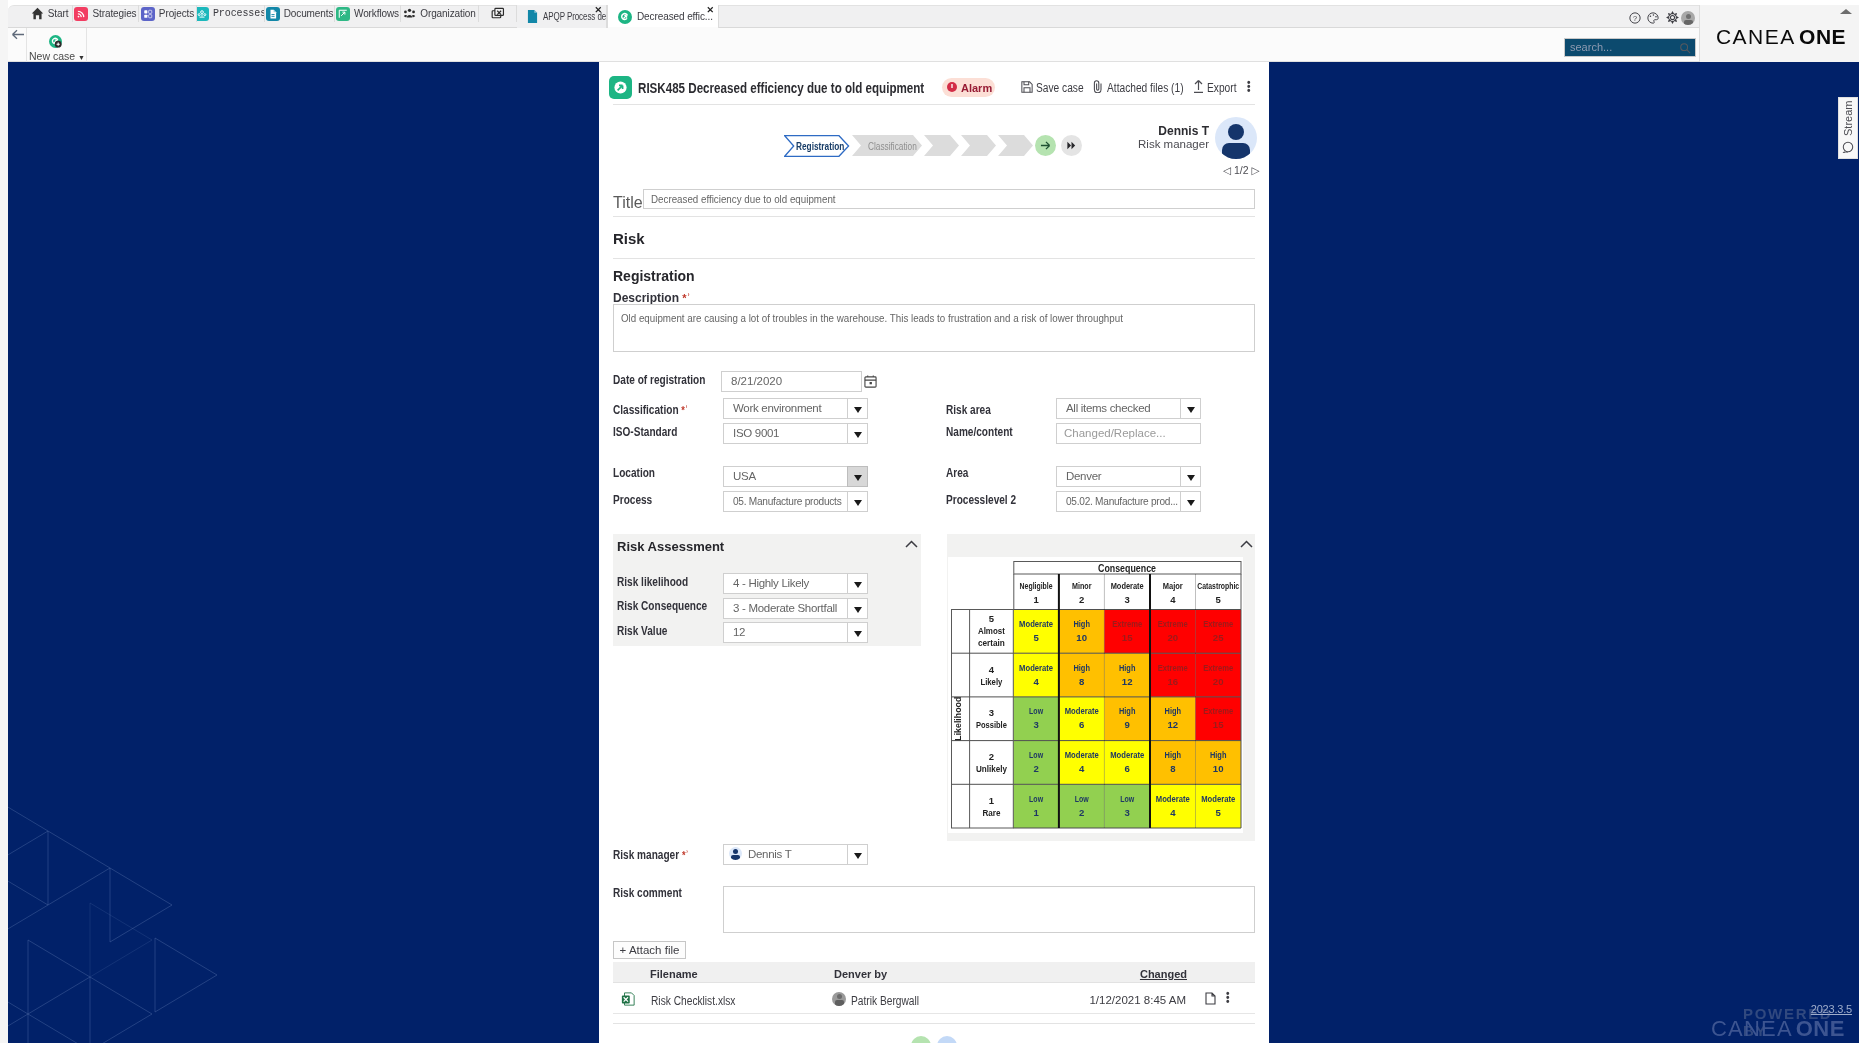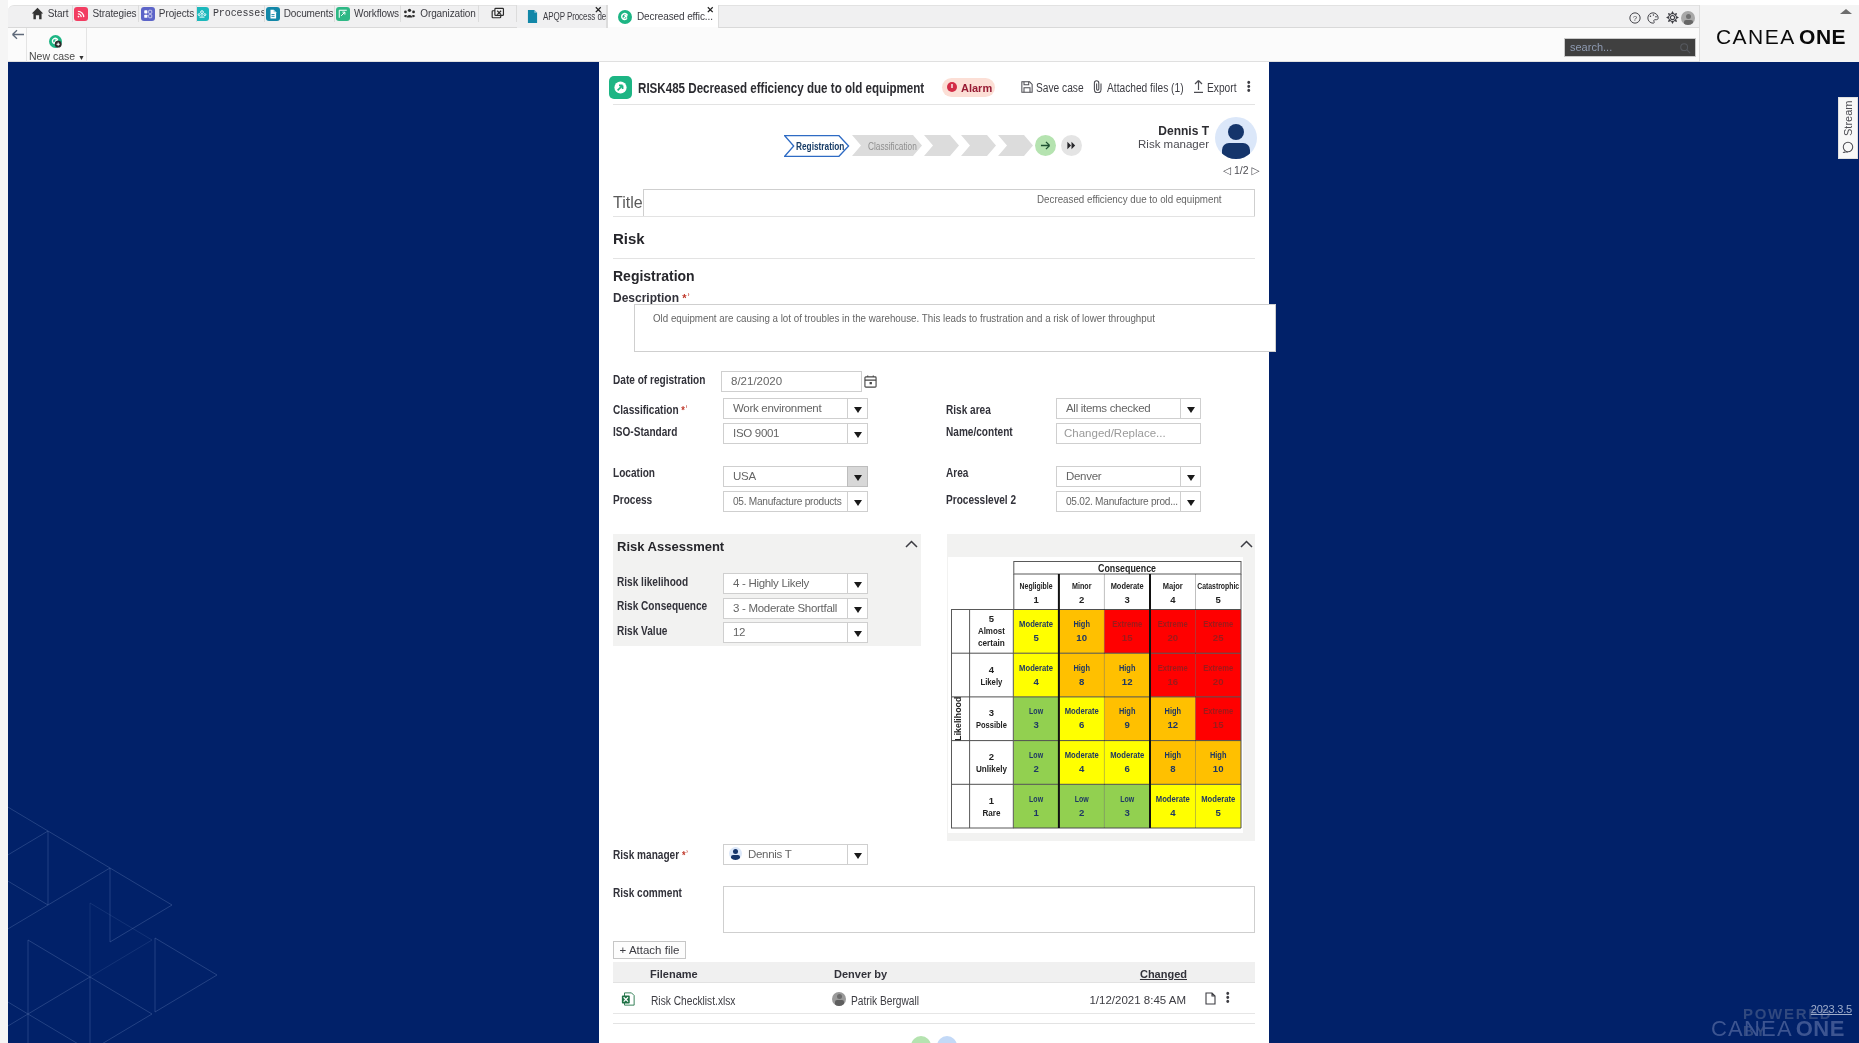--- a/index.html
+++ b/index.html
@@ -136,21 +136,21 @@
 <div class="abs" style="left:27px;top:28px;width:60px;height:34px;border-right:1px solid #e4e4e4;"></div>
 <svg class="abs" style="left:49px;top:35px;" width="13" height="13" viewBox="0 0 16 16">
     <circle cx="8" cy="8" r="8" fill="#1db584"></circle>
     <path d="M10.3 9.6 A3.4 3.4 0 1 1 10.8 6.2" fill="none" stroke="#fff" stroke-width="1.7"></path>
     <path d="M5.9 10.1 L9.8 6.2 M9.8 6.2 v2.7 M9.8 6.2 h-2.7" stroke="#fff" stroke-width="1.4" fill="none"></path>
     <circle cx="11.3" cy="11.3" r="4.2" fill="#2b2b2b"></circle>
     <path d="M11.3 9.3 v4 M9.3 11.3 h4" stroke="#fff" stroke-width="1.3"></path>
   </svg>
 <div class="abs" style="left:27px;top:50px;width:60px;text-align:center;font-size:10.5px;color:#4a4a4a;">New case <span style="font-size:7px;color:#333;">▼</span></div>
 
-<div class="abs" style="left:1564px;top:38px;width:132px;height:19px;background:#404040;border:1px solid #c9c9c9;font-size:11px;color:#8e9ab1;line-height:17px;padding-left:5px;">search...
+<div class="abs" style="left:1564px;top:38px;width:132px;height:19px;background:#0c4a6e;border:1px solid #c9c9c9;font-size:11px;color:#8e9ab1;line-height:17px;padding-left:5px;">search...
   <svg class="abs" style="right:4px;top:3px;" width="12" height="12" viewBox="0 0 14 14">
       <circle cx="6" cy="6" r="4" fill="none" stroke="#55585e" stroke-width="1.2"></circle>
       <path d="M9 9 L13 13" stroke="#55585e" stroke-width="1.2"></path>
     </svg>
 </div>
 
 <div class="abs" style="left:1699px;top:5px;width:160px;height:57px;background:#f4f4f4;border-left:1px solid #ddd;"></div>
 <div class="abs" style="left:1703px;top:25px;width:156px;text-align:center;font-size:21px;color:#0a0a0a;letter-spacing:1.5px;white-space:nowrap;">CANEA <span style="font-weight:bold;letter-spacing:0.5px;">ONE</span></div>
 <div class="abs" style="left:1840px;top:9px;width:0;height:0;border-left:6px solid transparent;border-right:6px solid transparent;border-bottom:5px solid #6d6d6d;"></div>
 
@@ -241,27 +241,27 @@
 
 <div class="abs b" style="left:1109px;top:124px;width:100px;text-align:right;font-size:12px;color:#2c2c31;">Dennis T</div>
 <div class="abs" style="left:1109px;top:138px;width:100px;text-align:right;font-size:11.5px;color:#4c4c52;">Risk manager</div>
 <div class="abs" style="left:1215px;top:117px;width:42px;height:42px;border-radius:50%;background:#dbe7f9;overflow:hidden;">
   <div style="position:absolute;left:13px;top:7px;width:16px;height:16px;border-radius:50%;background:#15356b;"></div>
   <div style="position:absolute;left:7px;top:26px;width:28px;height:18px;border-radius:7px;background:#15356b;"></div>
 </div>
 <div class="abs" style="left:1223px;top:164px;font-size:10.5px;color:#4c4c52;">◁ 1/2 ▷</div>
 
 <div class="abs" style="left:613px;top:194px;font-size:16px;color:#5a5a5a;">Title<span style="color:#b03030;">*</span></div>
-<div class="inp" style="left:643px;top:189px;width:612px;height:28px;line-height:18px;padding-left:7px;text-align:right;"><span class="sx85" style="display:inline-block;">Decreased efficiency due to old equipment</span></div>
+<div class="inp" style="left:643px;top:189px;width:612px;height:20px;line-height:18px;padding-left:7px;"><span class="sx85" style="display:inline-block;">Decreased efficiency due to old equipment</span></div>
 <div class="hr" style="top:216px;"></div>
 <div class="abs b" style="left:613px;top:230px;font-size:15px;color:#26262b;">Risk</div>
 <div class="hr" style="top:258px;"></div>
 <div class="abs b" style="left:613px;top:268px;font-size:14px;color:#26262b;">Registration</div>
 <div class="abs b" style="left:613px;top:291px;font-size:12px;color:#32323a;">Description <span class="req">*ʾ</span></div>
-<div class="inp" style="left:613px;top:304px;width:642px;height:48px;padding:6px 18px;line-height:14px;margin-left:21px;"><span class="sx85" style="display:inline-block;">Old equipment are causing a lot of troubles in the warehouse. This leads to frustration and a risk of lower throughput</span></div>
+<div class="inp" style="left:613px;top:304px;width:642px;height:48px;padding:6px 7px;line-height:14px;"><span class="sx85" style="display:inline-block;">Old equipment are causing a lot of troubles in the warehouse. This leads to frustration and a risk of lower throughput</span></div>
 
 <div class="lbl" style="left:613px;top:373px;">Date of registration</div>
 <div class="inp" style="left:721px;top:371px;width:141px;height:21px;line-height:19px;padding-left:9px;">8/21/2020</div>
 <svg class="abs" style="left:864px;top:375px;" width="13" height="13" viewBox="0 0 14 14">
     <g fill="none" stroke="#444" stroke-width="1.2">
       <rect x="1" y="2" width="12" height="11" rx="1"></rect>
       <path d="M1 5.5 h12 M4 2 V0.5 M10 2 V0.5"></path>
       <rect x="6" y="7.5" width="2.5" height="2.5" fill="#444" stroke="none"></rect>
     </g>
   </svg>

